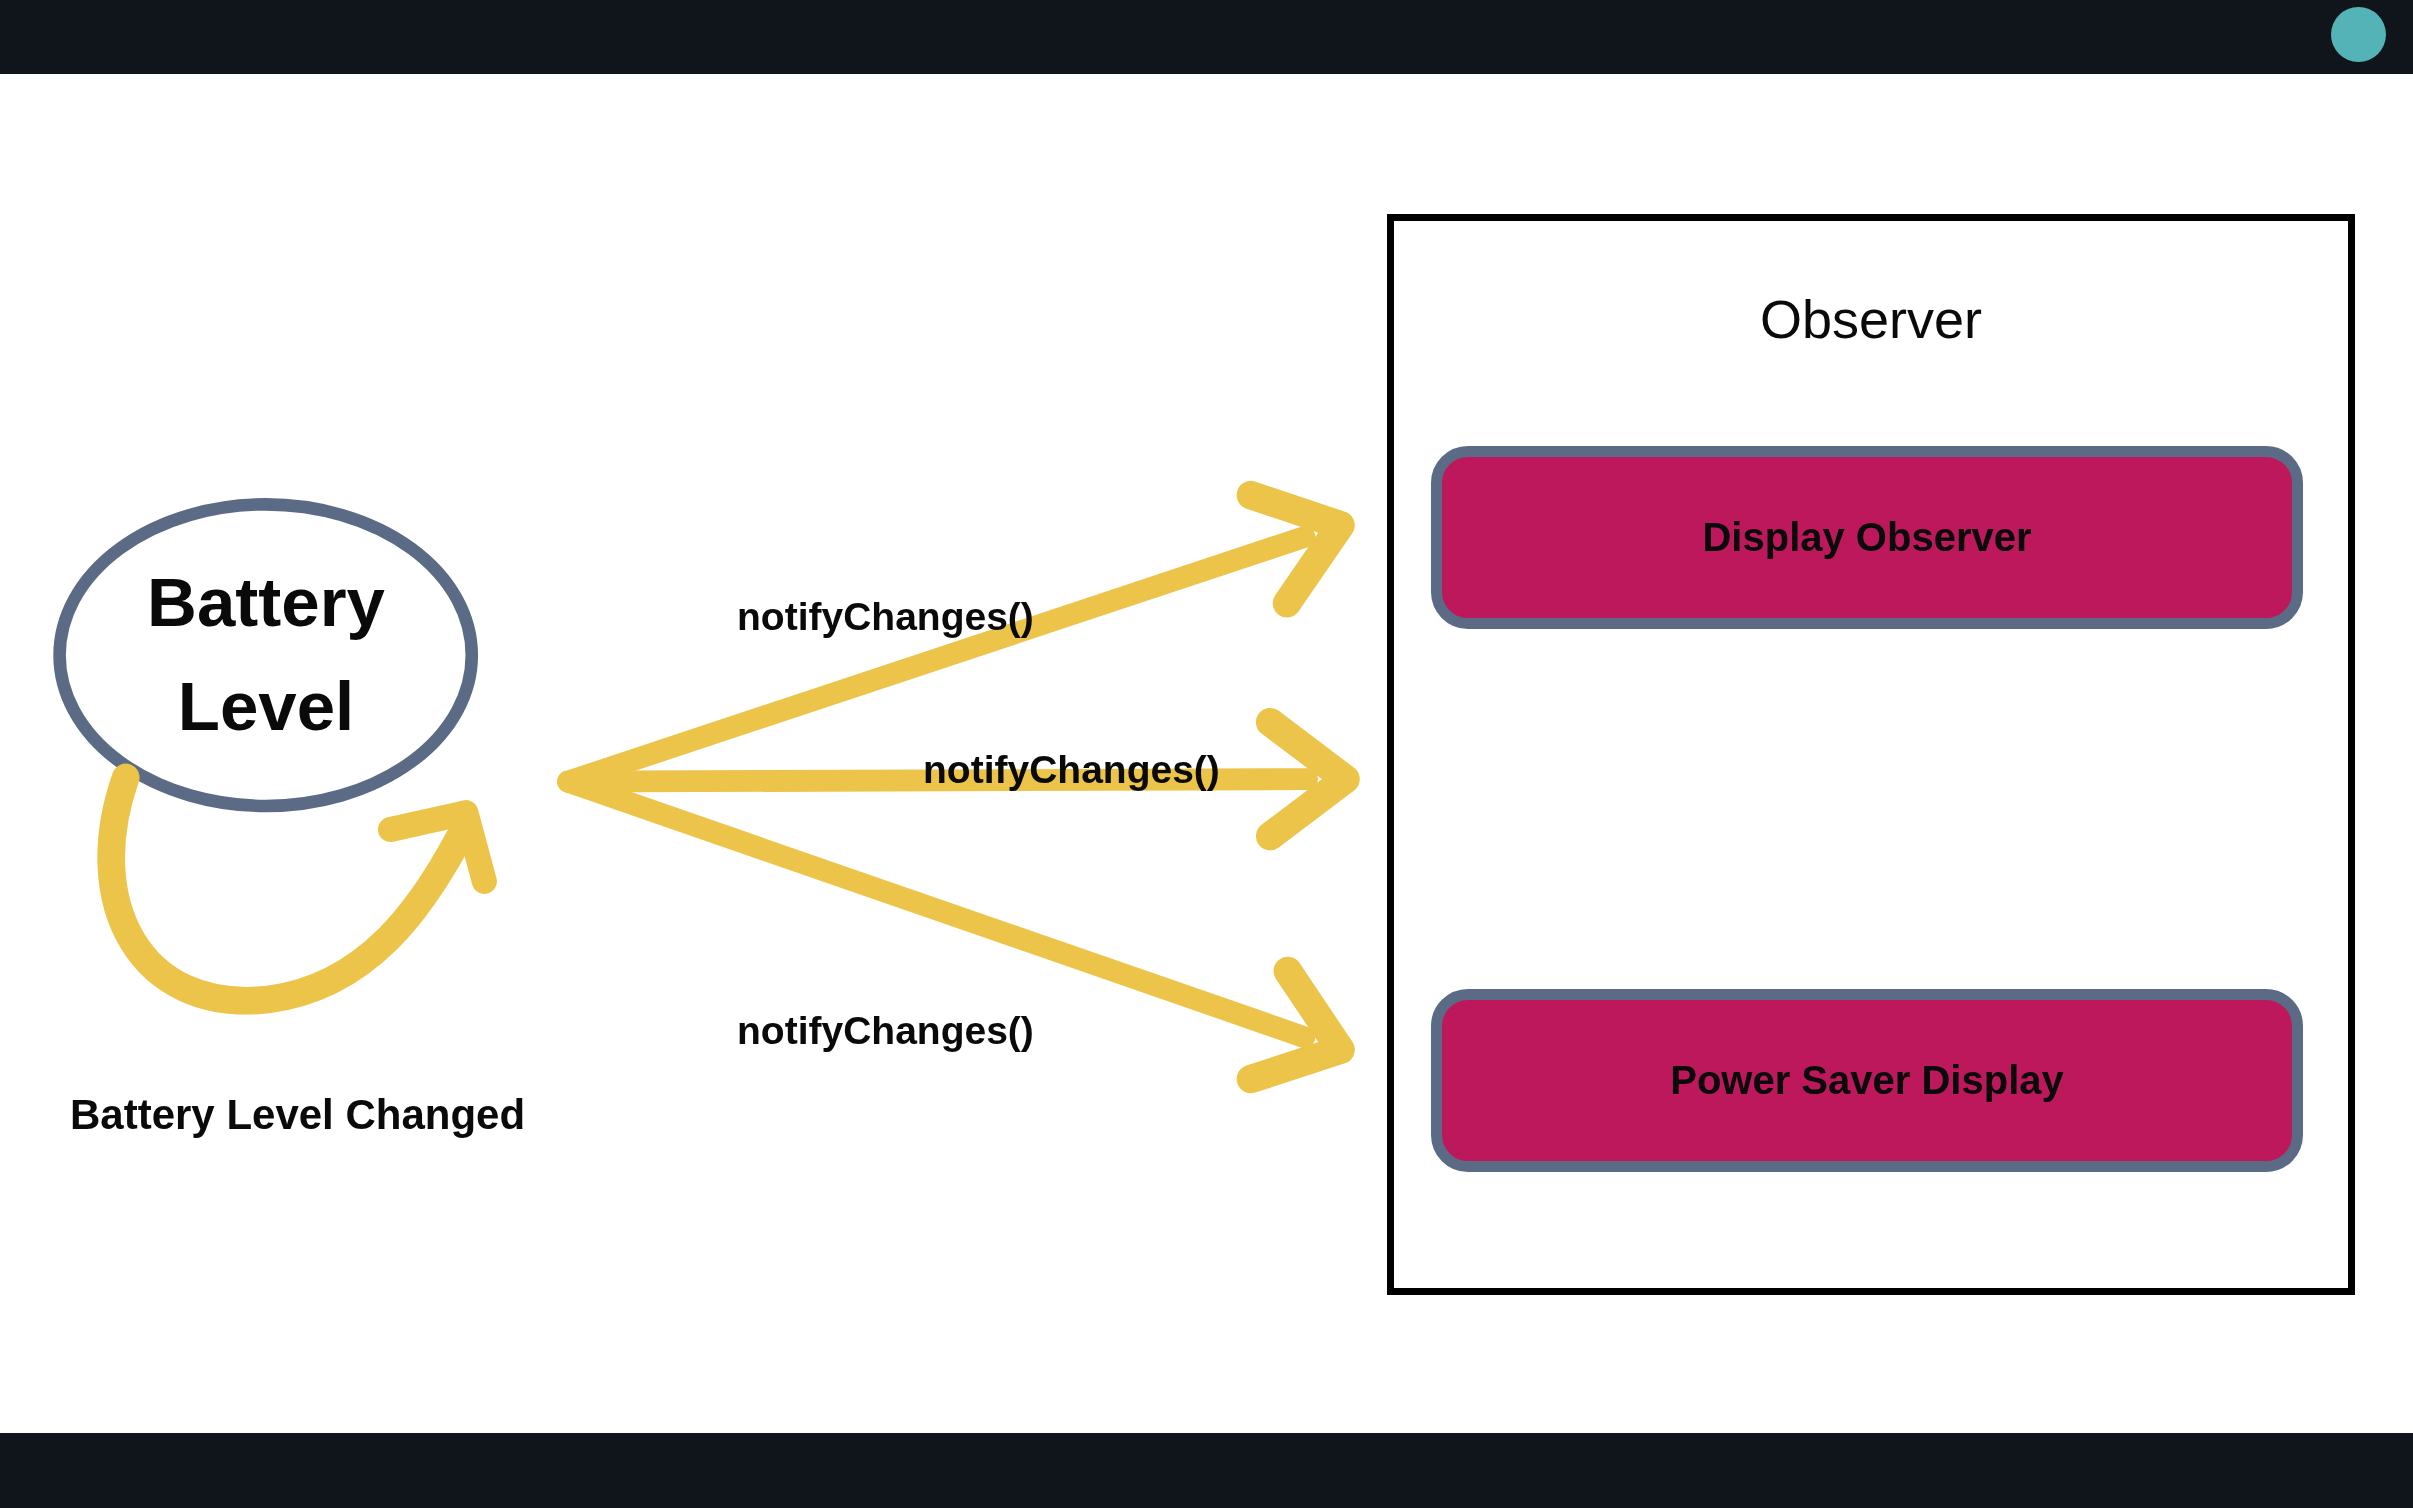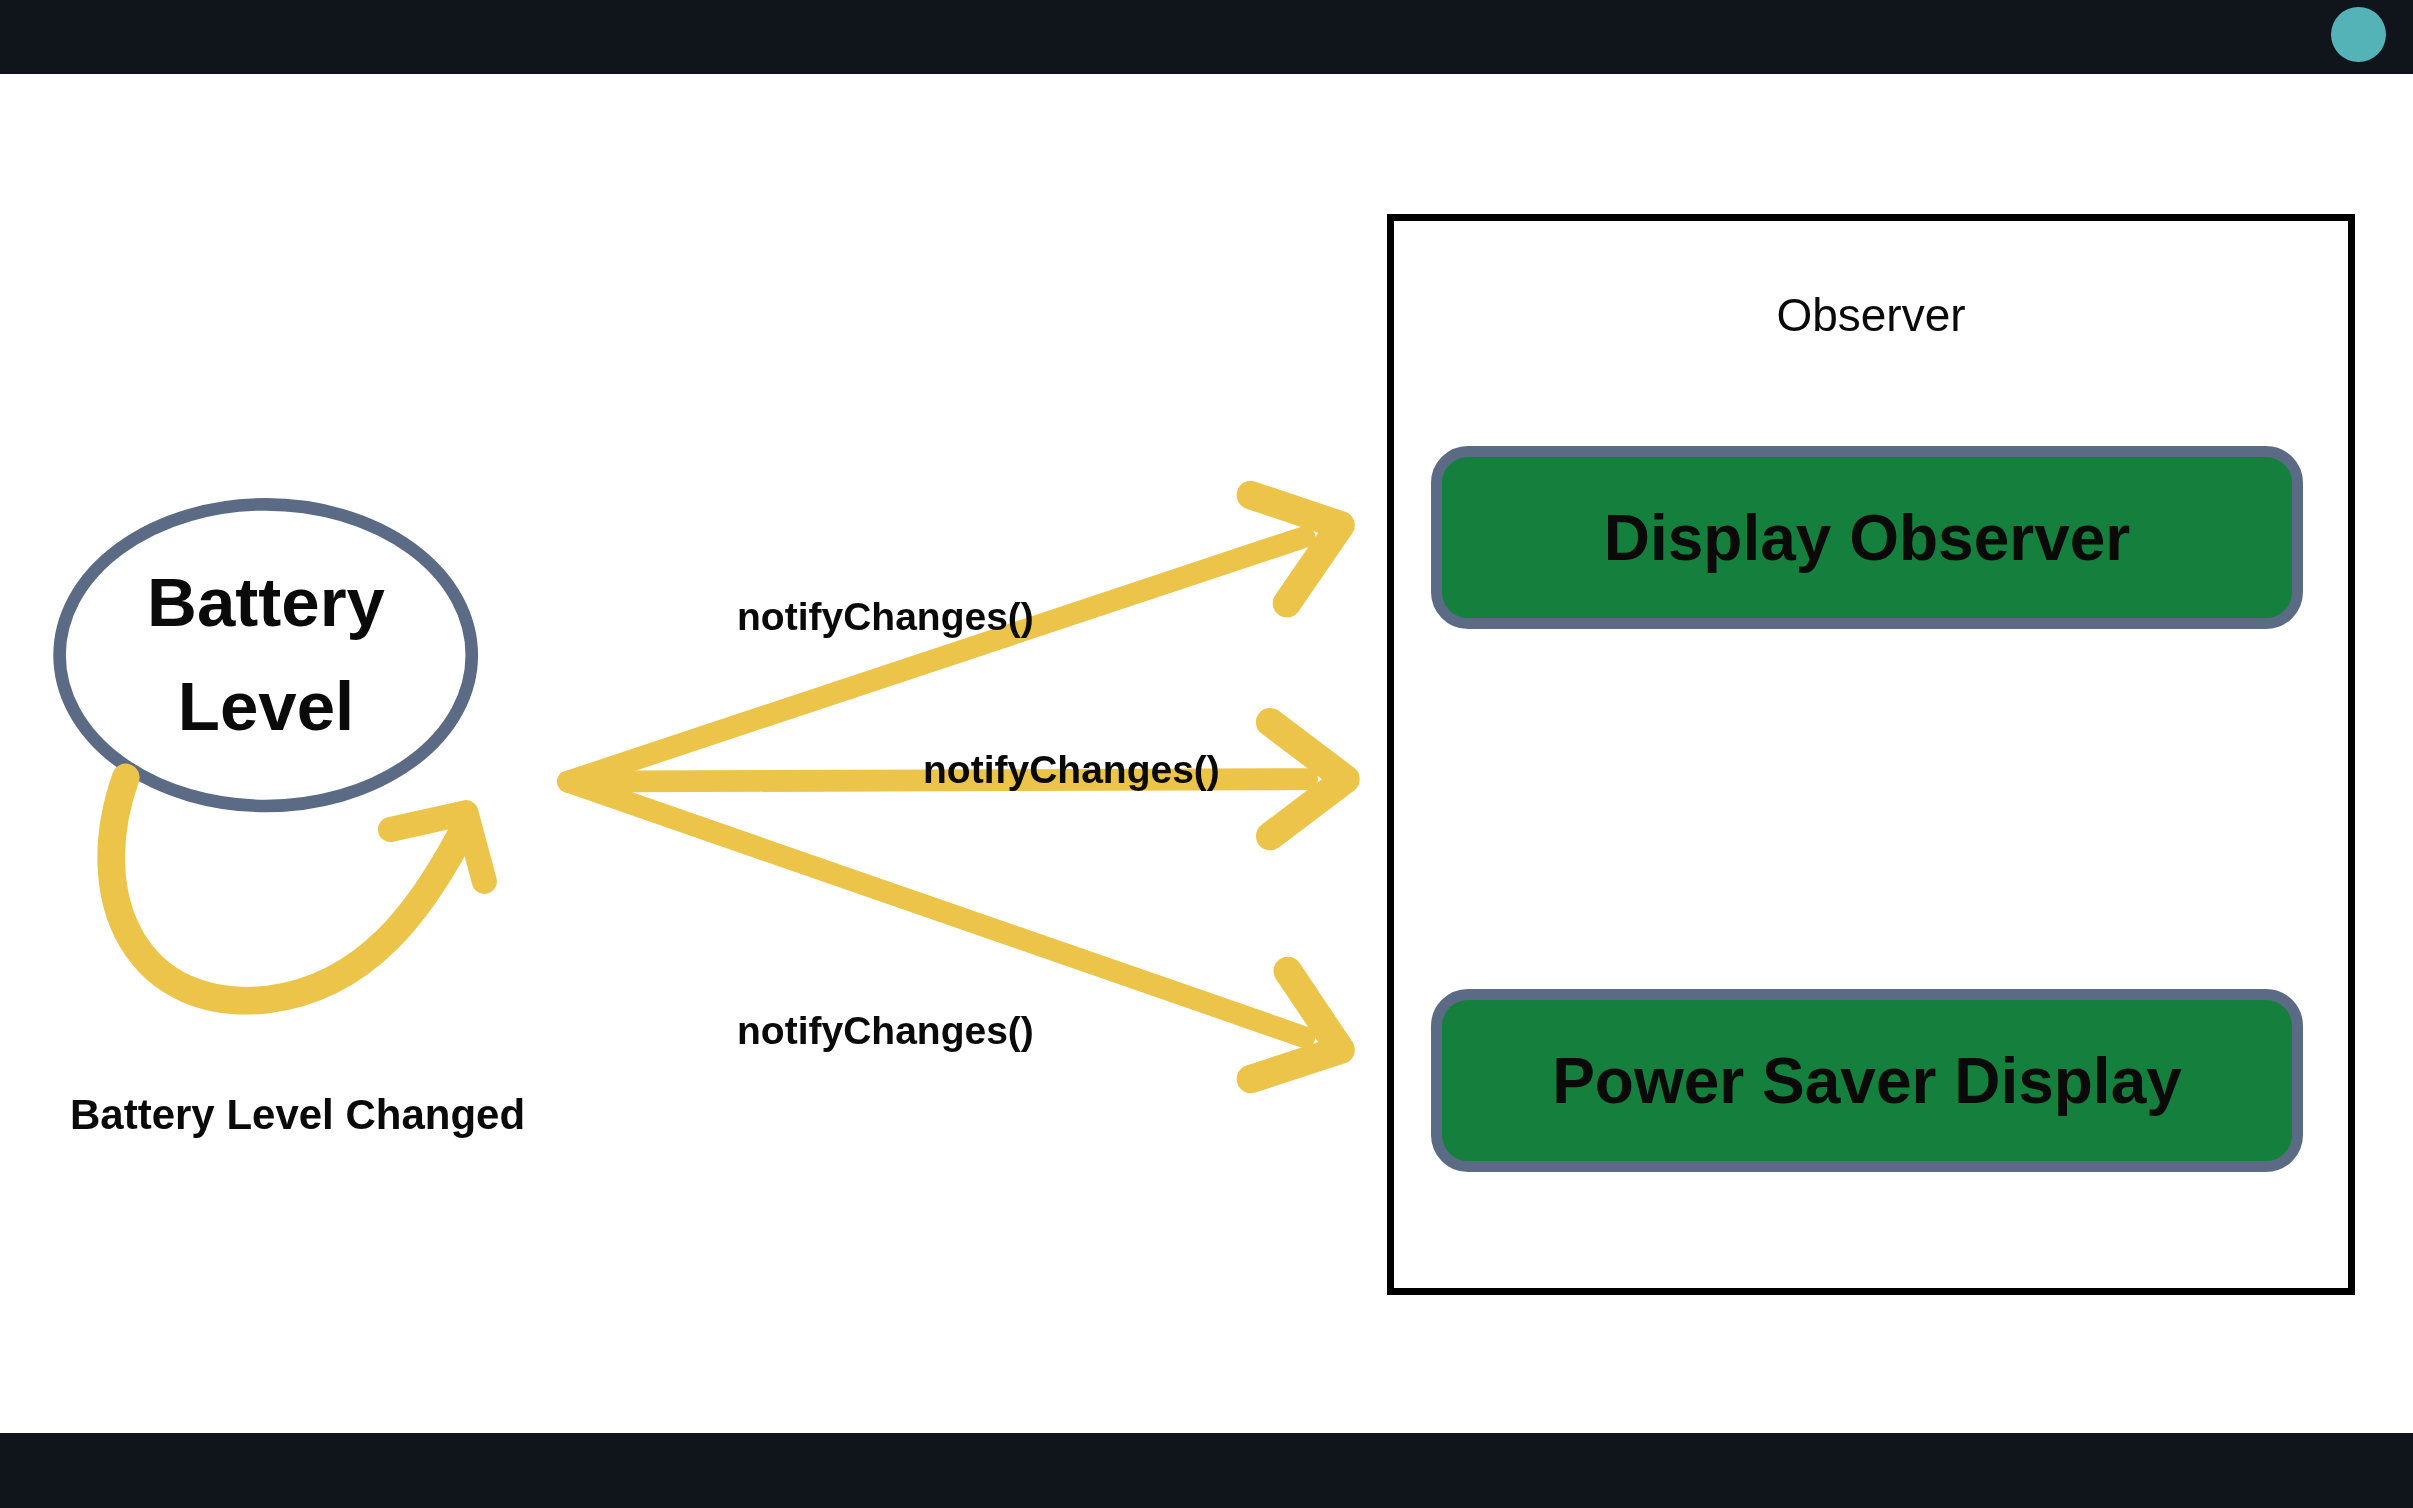--- a/index.html
+++ b/index.html
@@ -55,27 +55,27 @@
   .lbl-notify-bot{left:737px;top:965px;}
   .lbl-loop{left:70px;top:1047px;font-size:42px;}
 
   
   .panel{
     position:absolute;left:1387px;top:214px;width:968px;height:1081px;
     border:7.5px solid #000;background:transparent;
   }
   .panel-title{
     position:absolute;left:0;top:67px;width:100%;
-    text-align:center;font-size:46px;font-weight:400;color:var(--c-ink);
+    text-align:center;font-size:54px;font-weight:400;color:var(--c-ink);
   }
   .observer-box{
     position:absolute;left:37px;width:872px;height:183px;
-    border:11.7px solid var(--c-slate);border-radius:37px;background:#15803d;
+    border:11.7px solid var(--c-slate);border-radius:37px;background:#be185d;
     display:flex;align-items:center;justify-content:center;
-    font-size:64px;font-weight:bold;color:var(--c-ink);
+    font-size:40px;font-weight:bold;color:var(--c-ink);
     white-space:nowrap;
   }
   .box-1{top:225px;}
   .box-2{top:494px;}
   .box-3{top:768px;}
 </style>
 </head>
 <body>
 
 <div class="stage">

